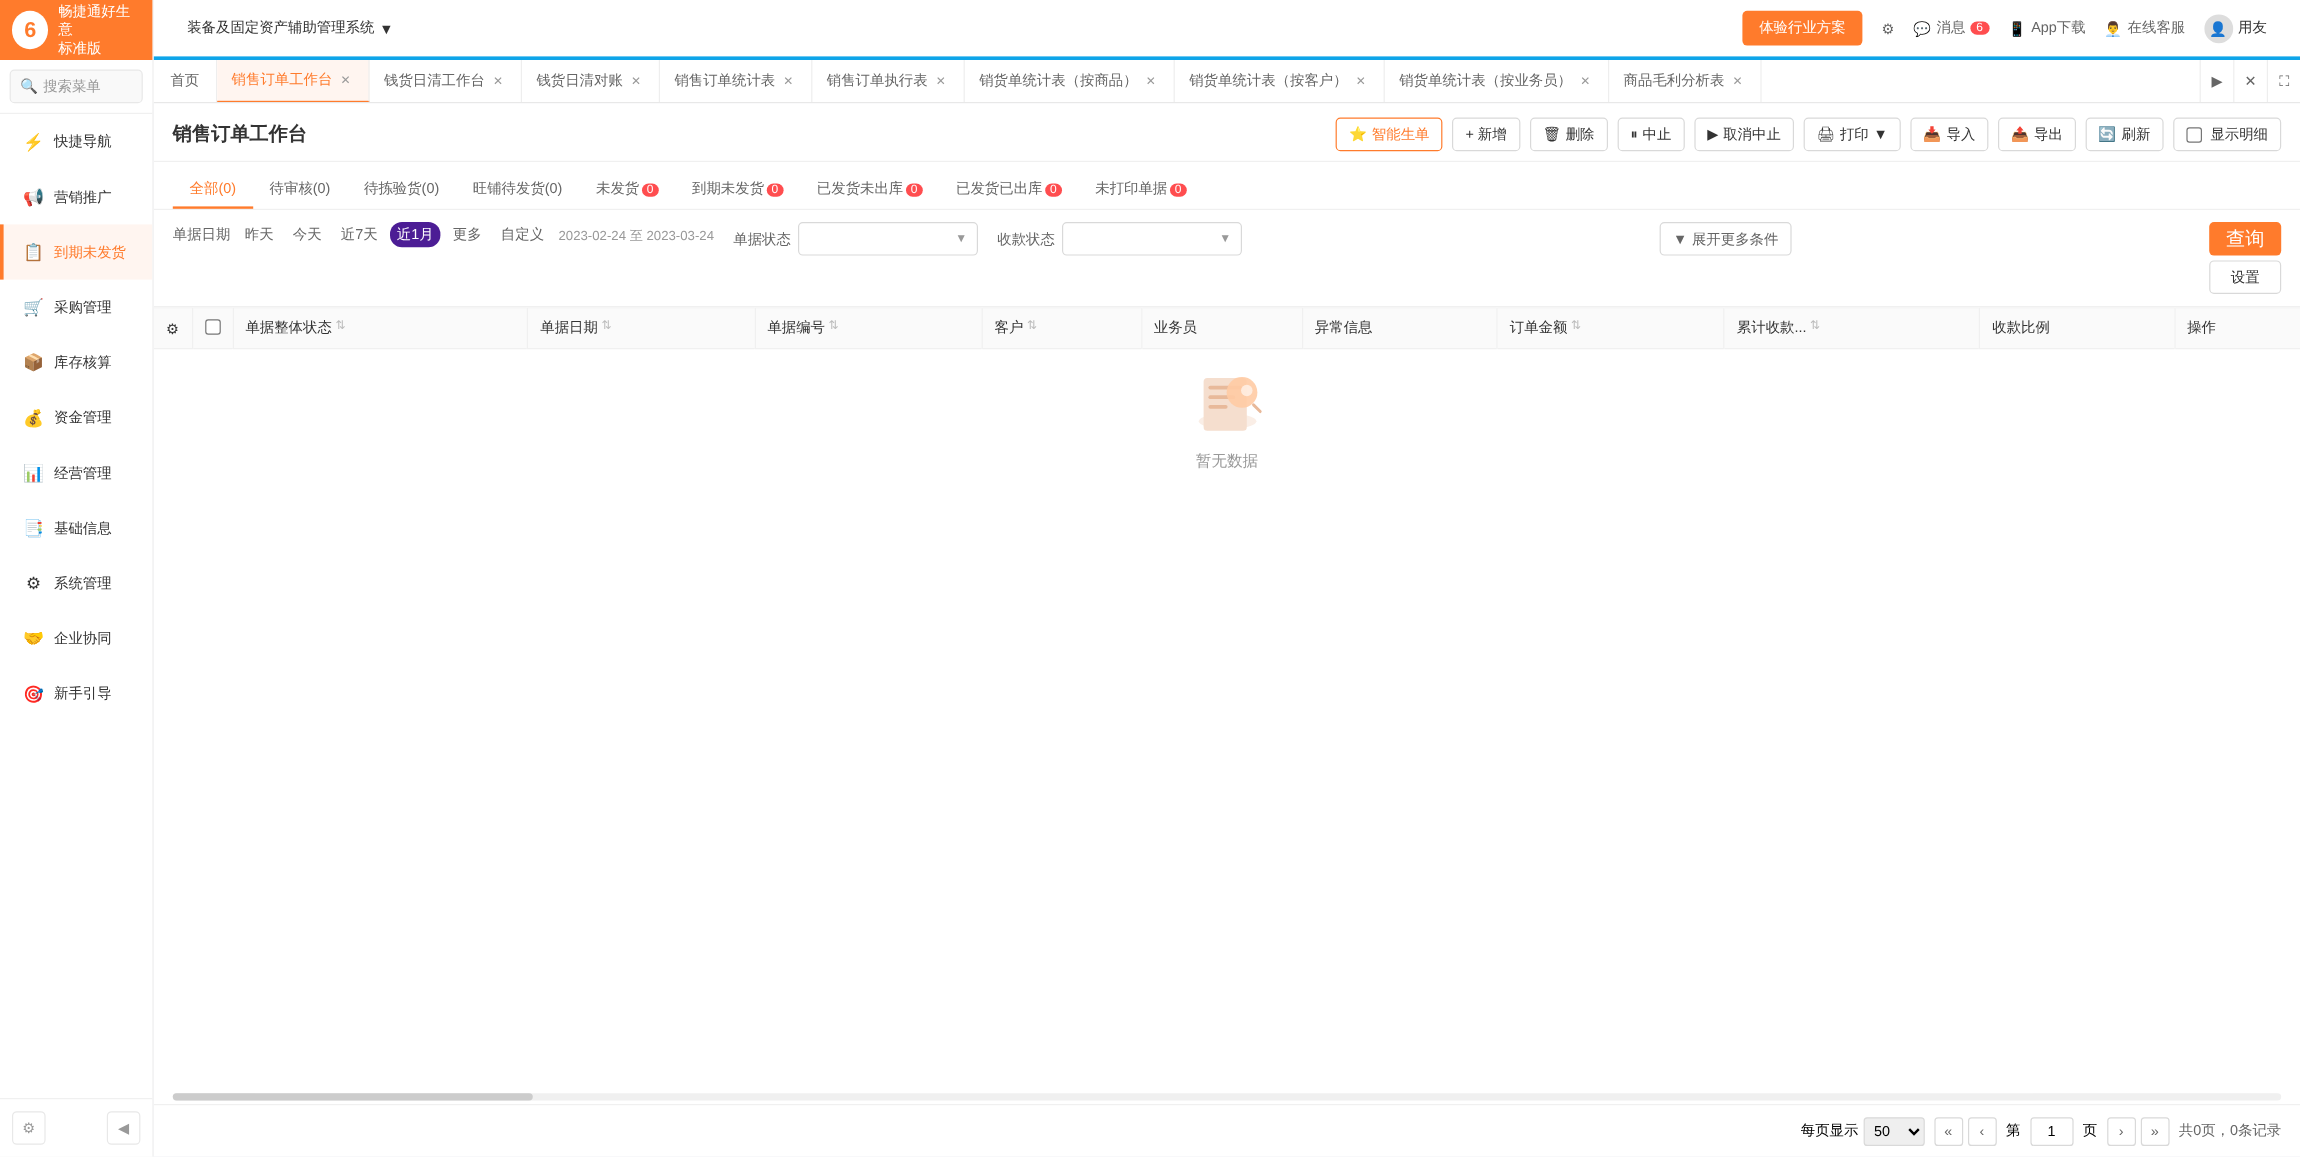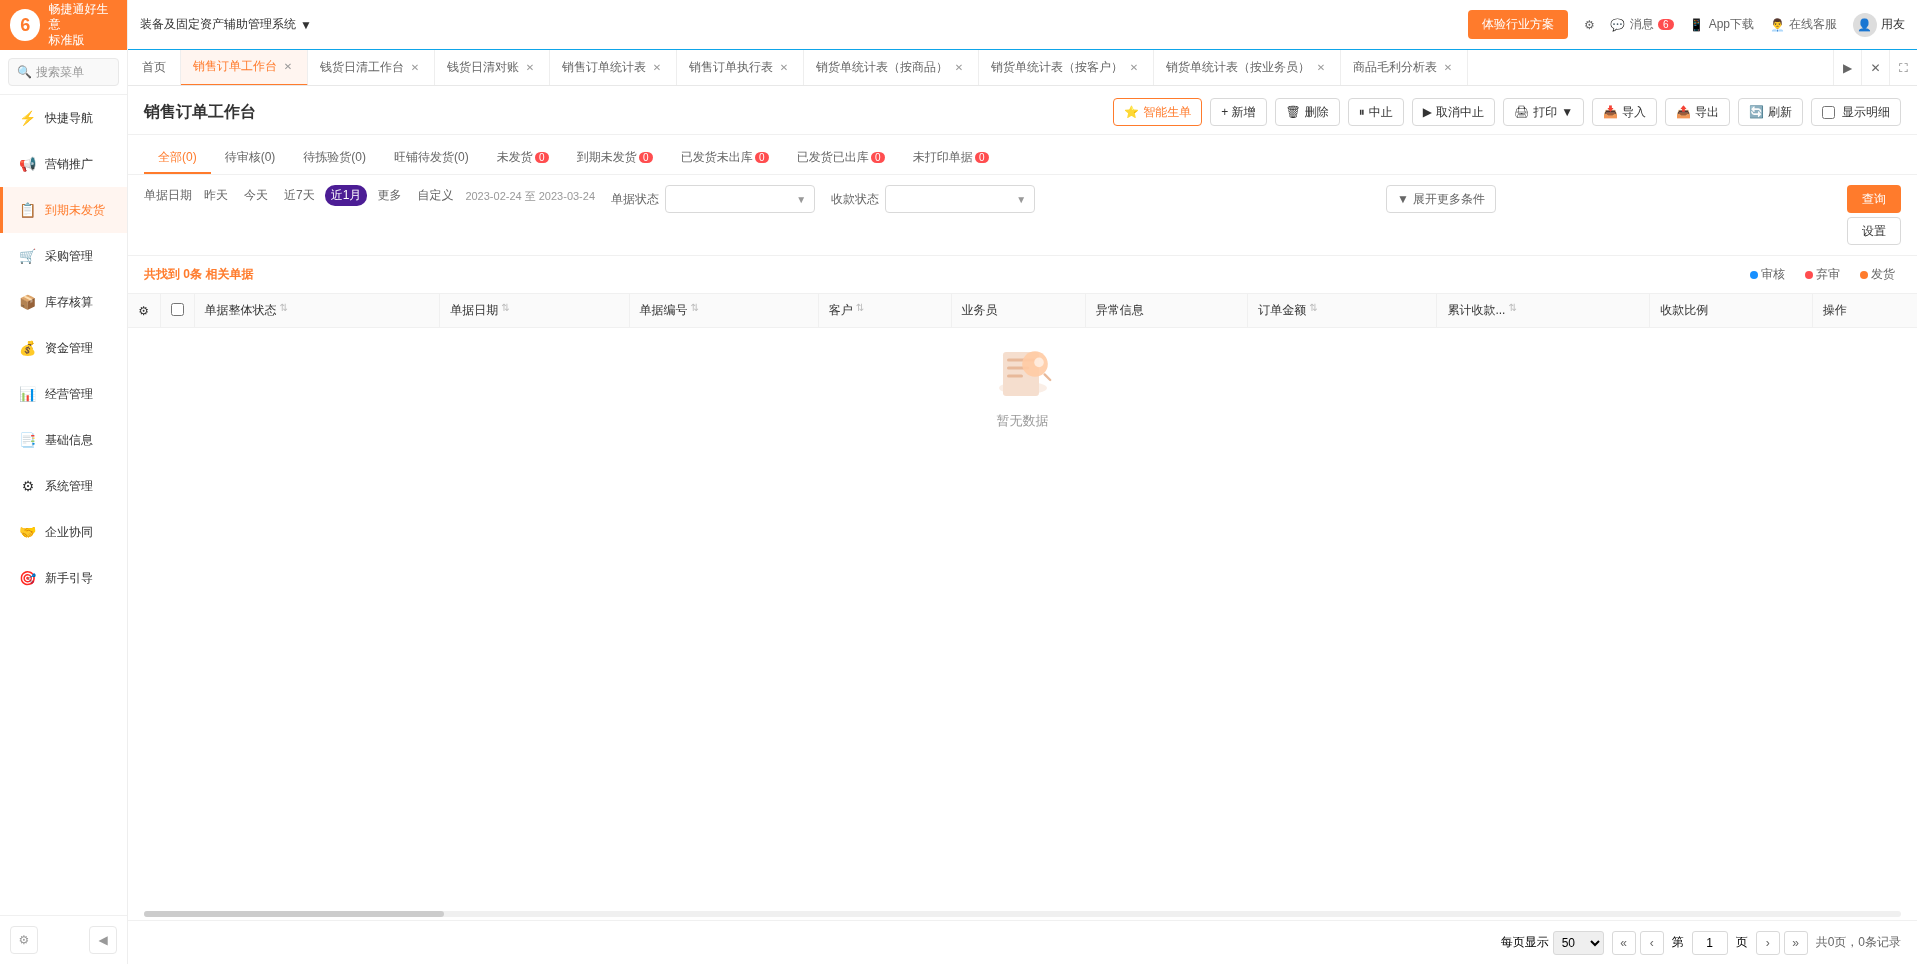--- a/index.html
+++ b/index.html
@@ -16,21 +16,21 @@
     .nav-item { height: 46px; display: flex; align-items: center; padding: 0 16px; gap: 8px; cursor: pointer; color: #333; border-left: 3px solid transparent; }
     .nav-item.active { background: #fff5f0; color: #ff7b2c; border-left-color: #ff7b2c; }
     .nav-item .nav-icon { width: 18px; height: 18px; display: flex; align-items: center; justify-content: center; font-size: 14px; }
     .sidebar-bottom { padding: 10px; display: flex; justify-content: space-between; border-top: 1px solid #f0f0f0; }
     .sidebar-bottom-btn { width: 28px; height: 28px; border-radius: 4px; border: 1px solid #e8e8e8; display: flex; align-items: center; justify-content: center; cursor: pointer; color: #999; }
 
     
     .main { flex: 1; display: flex; flex-direction: column; overflow: hidden; }
 
     
-    .topbar { height: 50px; background: #fff; border-bottom: 1px solid #0ea5e9; display: flex; align-items: center; padding: 0 12px; gap: 12px; }
+    .topbar { height: 50px; background: #fff; border-bottom: 3px solid #0ea5e9; display: flex; align-items: center; padding: 0 28px; gap: 12px; }
     .topbar-title { font-size: 13px; color: #333; flex: 1; display: flex; align-items: center; gap: 8px; }
     .topbar-dropdown { display: flex; align-items: center; gap: 4px; cursor: pointer; }
     .topbar-actions { display: flex; align-items: center; gap: 16px; }
     .topbar-btn { display: flex; align-items: center; gap: 4px; cursor: pointer; color: #666; font-size: 12px; }
     .topbar-badge { background: #ff4d4f; color: #fff; border-radius: 10px; padding: 0 5px; font-size: 10px; min-width: 16px; text-align: center; }
     .experience-btn { background: #ff7b2c; color: #fff; border: none; border-radius: 4px; padding: 6px 14px; cursor: pointer; font-size: 12px; }
     .user-area { display: flex; align-items: center; gap: 4px; cursor: pointer; color: #333; }
     .user-avatar { width: 24px; height: 24px; border-radius: 50%; background: #ddd; display: flex; align-items: center; justify-content: center; color: #666; font-size: 12px; }
 
     
@@ -63,21 +63,21 @@
     .filter-bar { padding: 10px 16px; display: flex; align-items: flex-start; gap: 16px; flex-wrap: wrap; border-bottom: 1px solid #f0f0f0; }
     .filter-group { display: flex; align-items: center; gap: 6px; }
     .filter-label { color: #666; white-space: nowrap; }
     .filter-date-options { display: flex; gap: 4px; flex-wrap: wrap; }
     .date-opt { padding: 2px 6px; cursor: pointer; color: #666; border-radius: 3px; text-align: center; }
     .date-opt.active { color: #fff; background: #4c1d95; border-radius: 10px; }
     .date-range { color: #999; font-size: 11px; margin-top: 2px; }
     .filter-select { height: 28px; border: 1px solid #d9d9d9; border-radius: 4px; padding: 0 8px; min-width: 120px; display: flex; align-items: center; justify-content: space-between; cursor: pointer; background: #fff; }
     .filter-select-arrow { color: #999; font-size: 10px; }
     .expand-btn { height: 28px; padding: 0 10px; border: 1px solid #d9d9d9; border-radius: 4px; background: #fff; cursor: pointer; display: flex; align-items: center; gap: 4px; color: #666; font-size: 12px; margin-left: auto; }
-    .query-btn { height: 28px; padding: 0 14px; background: #ff7b2c; color: #fff; border: none; border-radius: 4px; cursor: pointer; font-size: 12px; }
+    .query-btn { height: 28px; padding: 0 14px; background: #ff7b2c; color: #fff; border: none; border-radius: 4px; cursor: pointer; font-size: 16px; }
     .set-btn { height: 28px; padding: 0 14px; background: #fff; color: #333; border: 1px solid #d9d9d9; border-radius: 4px; cursor: pointer; font-size: 12px; }
     .filter-right { display: flex; flex-direction: column; gap: 4px; margin-left: auto; }
 
     
     .table-area { flex: 1; overflow: hidden; display: flex; flex-direction: column; }
     .table-toolbar { padding: 8px 16px; display: flex; align-items: center; justify-content: space-between; }
     .table-info { color: #666; font-size: 12px; }
     .table-info span { color: #ff7b2c; font-weight: bold; }
     .table-ops { display: flex; gap: 8px; }
     .op-btn { display: flex; align-items: center; gap: 3px; cursor: pointer; color: #666; padding: 2px 6px; }
@@ -364,41 +364,20 @@
           <span>▼</span>
           <span>展开更多条件</span>
         </button>
         <div class="filter-right">
           <button class="query-btn">查询</button>
           <button class="set-btn">设置</button>
         </div>
       </div>
 
       <div class="table-area">
-        <div class="table-toolbar">
-          <div class="table-info">
-            <span>共找到</span>
-            <span style="color:#ff7b2c;font-weight:bold;">0条</span>
-            <span>相关单据</span>
-          </div>
-          <div class="table-ops">
-            <div class="op-btn">
-              <span class="dot dot-blue"></span>
-              <span>审核</span>
-            </div>
-            <div class="op-btn">
-              <span class="dot dot-red"></span>
-              <span>弃审</span>
-            </div>
-            <div class="op-btn">
-              <span class="dot dot-orange"></span>
-              <span>发货</span>
-            </div>
-          </div>
-        </div>
 
         <div class="table-wrap">
           <table>
             <thead>
               <tr>
                 <th class="th-setting">⚙</th>
                 <th class="th-check"><input type="checkbox" style=""></th>
                 <th>
                   <div class="th-sort">
                     <span>单据整体状态</span>

